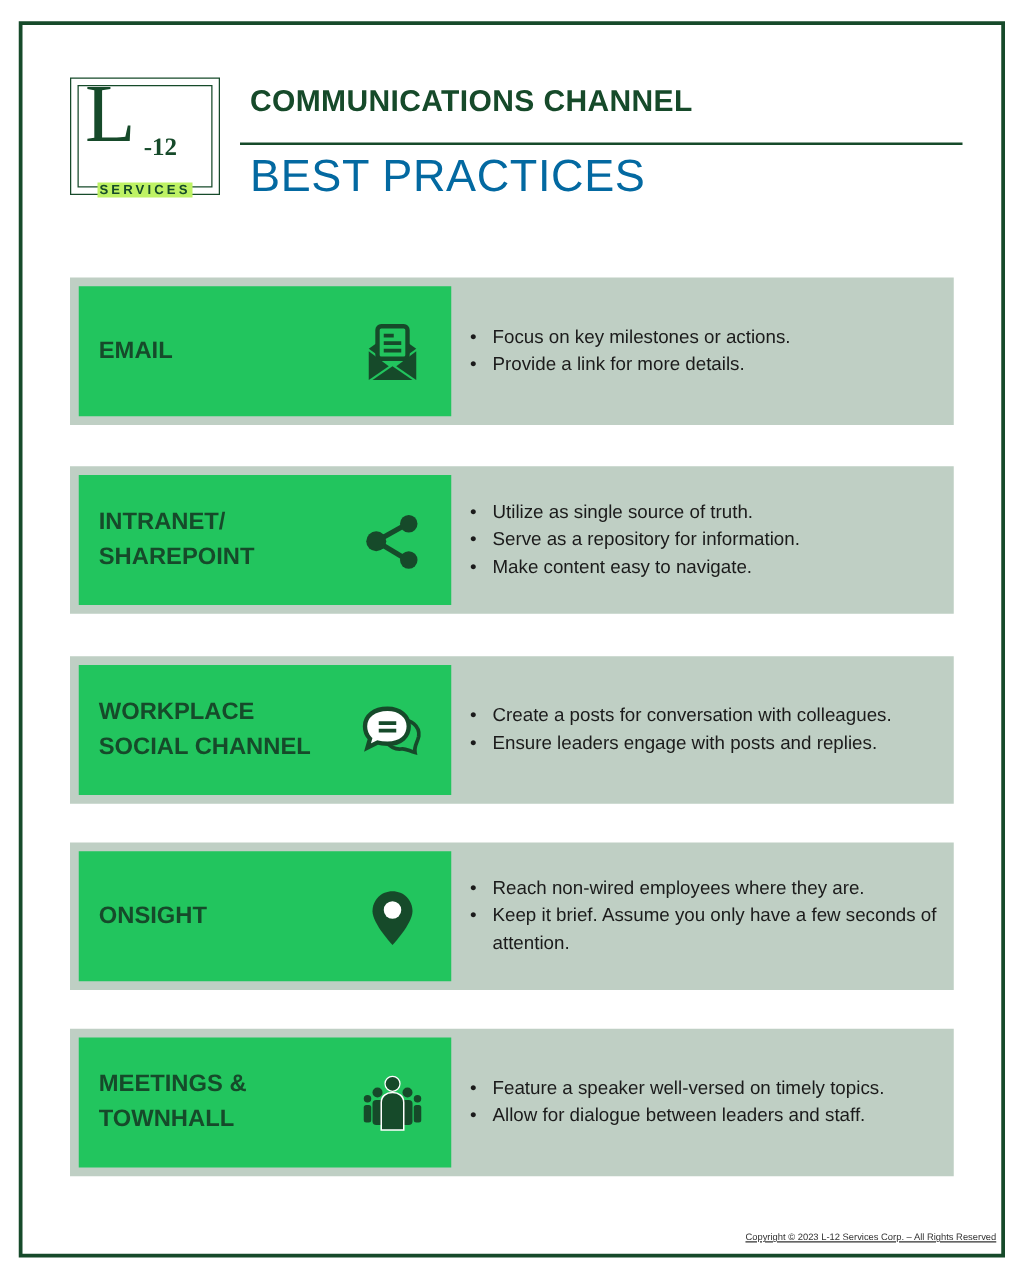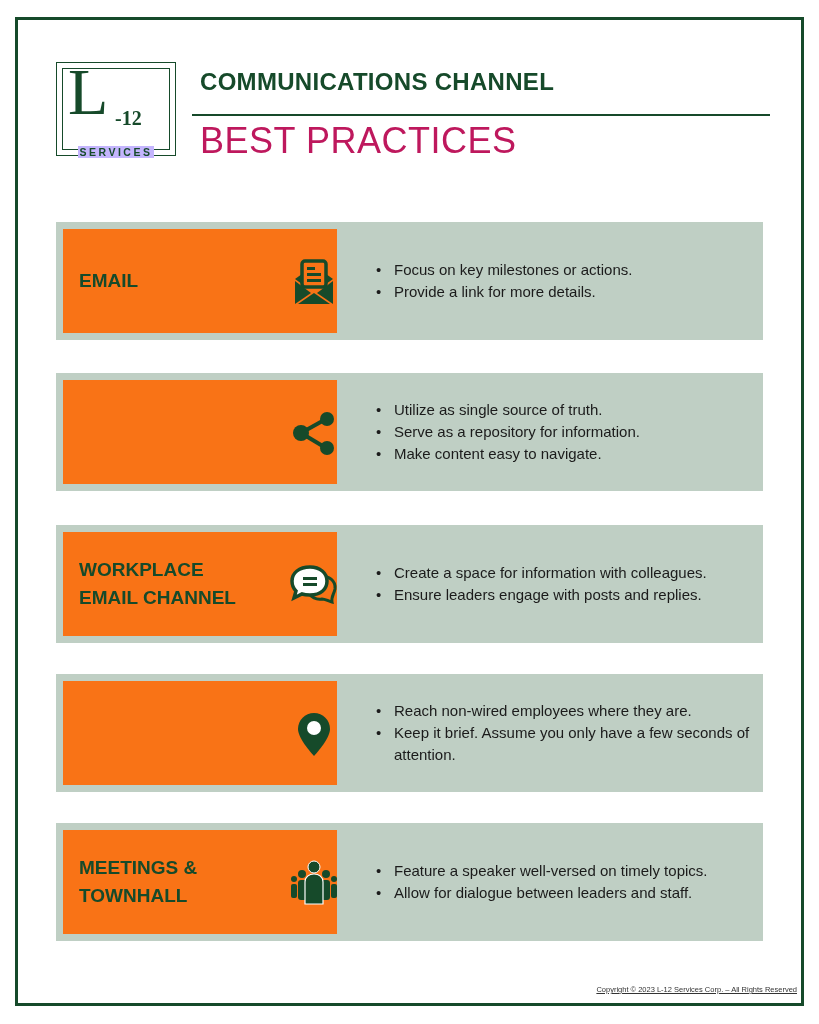--- a/index.html
+++ b/index.html
@@ -10,28 +10,28 @@
   .logo { position:absolute; left:56px; top:62px; width:120px; height:94px;
           border:1.5px solid #164a2a; box-sizing:border-box; }
   .logo-inner { position:absolute; left:5px; top:5px; right:5px; bottom:5px;
                 border:1px solid #164a2a; }
   .logo-L { position:absolute; left:11px; top:-4px; font-family:"Liberation Serif","DejaVu Serif",serif;
             font-size:66px; color:#164a2a; line-height:1; }
   .logo-num { position:absolute; left:58px; top:44px; font-family:"Liberation Serif","DejaVu Serif",serif;
               font-weight:bold; font-size:20px; color:#164a2a; }
   .logo-sub { position:absolute; left:0; right:0; bottom:-3px; text-align:center;
               font-size:10.5px; letter-spacing:2.5px; font-weight:bold; color:#164a2a; }
-  .logo-sub span { background:#c4b5fd; padding:0 2px; }
+  .logo-sub span { background:#bef264; padding:0 2px; }
   .title { position:absolute; left:200px; top:68px; font-size:24px; font-weight:bold;
            color:#164a2a; letter-spacing:0.3px; white-space:nowrap; }
   .title-rule { position:absolute; left:192px; top:114px; width:578px; height:2px; background:#164a2a; }
-  .subtitle { position:absolute; left:200px; top:120px; font-size:36px; color:#be185d;
+  .subtitle { position:absolute; left:200px; top:120px; font-size:36px; color:#0369a1;
               font-weight:normal; letter-spacing:0.5px; white-space:nowrap; }
   .row { position:absolute; left:56px; width:707px; height:118px; background:#bfcfc4; }
-  .card { position:absolute; left:7px; top:7px; width:274px; height:104px; background:#f97316; }
+  .card { position:absolute; left:7px; top:7px; width:298px; height:104px; background:#22c55e; }
   .card-label { position:absolute; left:16px; top:0; bottom:0; display:flex; align-items:center;
                 font-size:19px; font-weight:bold; color:#164a2a; line-height:28px; white-space:pre-line; }
   .card-icon { position:absolute; left:226px; top:28px; width:50px; height:50px; }
   .card-icon svg { width:50px; height:50px; display:block; }
   .bullets { position:absolute; left:318px; top:0; bottom:0; right:10px; display:flex;
              flex-direction:column; justify-content:center; margin:0; padding:0; list-style:none; }
   .bullets li { position:relative; padding-left:20px; font-size:15px; color:#1b1b1b; line-height:22px; }
   .bullets li::before { content:"•"; position:absolute; left:2px; top:0; font-size:15px; }
   .footer { position:absolute; right:22px; top:985px; font-size:7.5px; color:#333; white-space:nowrap;text-decoration:underline; }
 </style>
@@ -69,58 +69,61 @@
     </div>
   </div>
   <ul class="bullets">
     <li>Focus on key milestones or actions.</li>
     <li>Provide a link for more details.</li>
   </ul>
 </div>
 
 <div class="row" style="top:373px">
   <div class="card">
+    <div class="card-label">INTRANET/
+SHAREPOINT</div>
     <div class="card-icon">
       <svg viewBox="0 0 50 50">
         <line x1="12" y1="25" x2="37" y2="11" stroke="#164a2a" stroke-width="4"></line>
         <line x1="12" y1="25" x2="37" y2="40" stroke="#164a2a" stroke-width="4"></line>
         <circle cx="12" cy="25" r="8" fill="#164a2a"></circle>
         <circle cx="38" cy="11" r="7" fill="#164a2a"></circle>
         <circle cx="38" cy="40" r="7" fill="#164a2a"></circle>
       </svg>
     </div>
   </div>
   <ul class="bullets">
     <li>Utilize as single source of truth.</li>
     <li>Serve as a repository for information.</li>
     <li>Make content easy to navigate.</li>
   </ul>
 </div>
 
 <div class="row" style="top:525px">
   <div class="card">
     <div class="card-label">WORKPLACE
-EMAIL CHANNEL</div>
+SOCIAL CHANNEL</div>
     <div class="card-icon">
       <svg viewBox="0 0 50 50">
         <path d="M30 16 C40 15 47 21 46 29 C45 34 42 37 43 42 C39 41 36 39 33 39 C27 40 22 37 20 33" fill="none" stroke="#164a2a" stroke-width="3"></path>
         <path d="M21 7 C10 7 3 13 3 21 C3 26 5 29 7 31 L5 38 L13 34 C16 35 18 35 21 35 C32 35 38 29 38 21 C38 13 31 7 21 7 Z" fill="#fff" stroke="#164a2a" stroke-width="3.5"></path>
         <rect x="14" y="17" width="14" height="3" fill="#164a2a"></rect>
         <rect x="14" y="23" width="14" height="3" fill="#164a2a"></rect>
       </svg>
     </div>
   </div>
   <ul class="bullets">
-    <li>Create a space for information with colleagues.</li>
+    <li>Create a posts for conversation with colleagues.</li>
     <li>Ensure leaders engage with posts and replies.</li>
   </ul>
 </div>
 
 <div class="row" style="top:674px">
   <div class="card">
+    <div class="card-label">ONSIGHT</div>
     <div class="card-icon">
       <svg viewBox="0 0 50 50">
         <path d="M25 4 C16 4 9 11 9 20 C9 30 25 47 25 47 C25 47 41 30 41 20 C41 11 34 4 25 4 Z" fill="#164a2a"></path>
         <circle cx="25" cy="19" r="7" fill="#fff"></circle>
       </svg>
     </div>
   </div>
   <ul class="bullets">
     <li>Reach non-wired employees where they are.</li>
     <li>Keep it brief. Assume you only have a few seconds of attention.</li>

